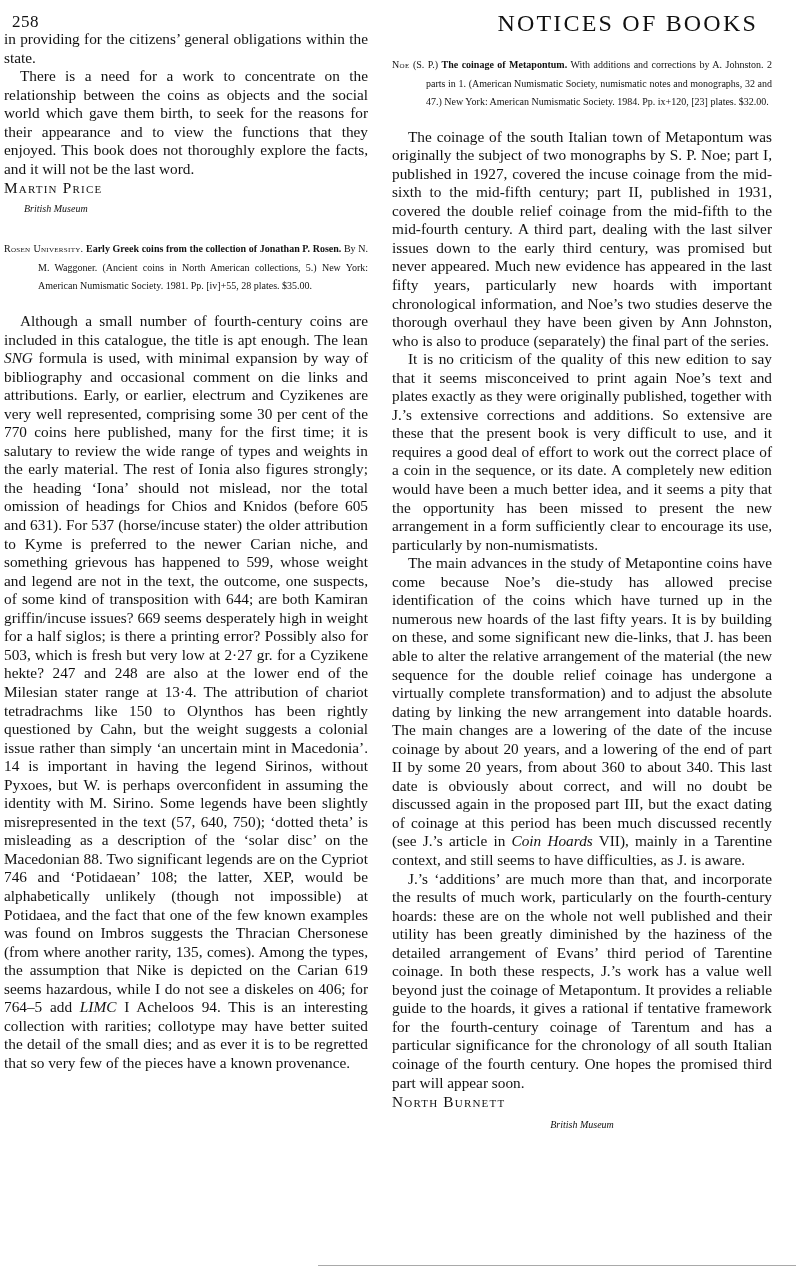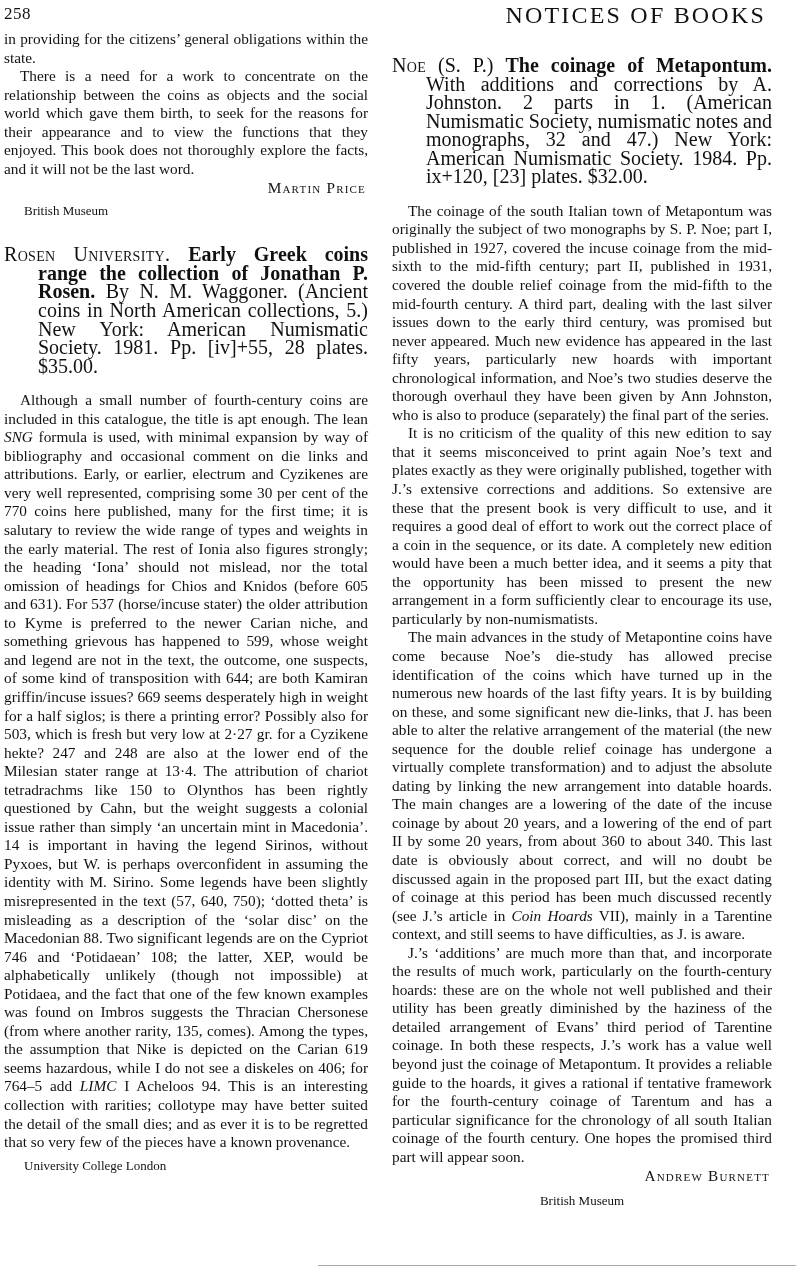--- a/index.html
+++ b/index.html
@@ -13,21 +13,21 @@
     font-family: "Liberation Serif", "DejaVu Serif", serif;
     color: #111111;
     position: relative;
     overflow: hidden;
   }
   .page {
     position: relative;
     width: 800px;
     height: 1272px;
     box-sizing: border-box;
-    padding: 0;
+    padding: 8px;
   }
   
   .running-head {
     position: relative;
     height: 30px;
     padding: 0 6px 0 4px;
   }
   .folio {
     position: absolute;
     left: 4px;
@@ -65,47 +65,48 @@
     text-align: justify;
     text-justify: inter-word;
     hyphens: manual;
   }
   p.indent { text-indent: 16px; }
   p.noindent { text-indent: 0; }
 
   
   .entry {
     margin-top: 26px;
-    font-size: 20px;
+    font-size: 10px;
     line-height: 18.55px;
     text-align: justify;
     padding-left: 34px;
     text-indent: -34px;
   }
   .entry .sc {
     font-variant: small-caps;
     letter-spacing: 0.3px;
   }
   .entry .title {
     font-weight: bold;
   }
   .gap-after-entry { height: 16px; }
 
   i, .ital { }
 
   .byline {
-    text-align: right;
+    text-align: left;
     font-variant: small-caps;
     font-size: 15.3px;
     letter-spacing: 1.2px;
     margin-top: 1px;
     padding-right: 2px;
   }
   .affiliation {
-    font-size: 13px;
+    font-style: italic;
+    font-size: 10px;
     margin-top: 6px;
     padding-left: 20px;
   }
   .affiliation.center-ish {
     padding-left: 0;
     text-align: center;
     margin-top: 8px;
   }
   .bottom-rule {
     position: absolute;
@@ -134,30 +135,29 @@
       <p class="noindent">in providing for the citizens’ general obligations within the state.</p>
 
       <p class="indent">There is a need for a work to concentrate on the relationship between the coins as objects and the social world which gave them birth, to seek for the reasons for their appearance and to view the functions that they enjoyed. This book does not thoroughly explore the facts, and it will not be the last word.</p>
 
       <div class="byline">Martin Price</div>
 
       <div class="affiliation">British Museum</div>
 
       <div class="entry">
         <span class="sc">Rosen University.</span>
-        <span class="title">Early Greek coins range the collection of Jonathan P. Rosen.</span>
+        <span class="title">Early Greek coins from the collection of Jonathan P. Rosen.</span>
         <span>By N. M. Waggoner. (Ancient coins in North American collections, 5.) New York: American Numismatic Society. 1981. Pp. [iv]+55, 28 plates. $35.00.</span>
       </div>
 
       <div class="gap-after-entry"></div>
 
       <p class="indent"><span>Although a small number of fourth-century coins are included in this catalogue, the title is apt enough. The lean </span><i>SNG</i><span> formula is used, with minimal expansion by way of bibliography and occasional comment on die links and attributions. Early, or earlier, electrum and Cyzikenes are very well represented, comprising some 30 per cent of the 770 coins here published, many for the first time; it is salutary to review the wide range of types and weights in the early material. The rest of Ionia also figures strongly; the heading ‘Iona’ should not mislead, nor the total omission of headings for Chios and Knidos (before 605 and 631). For 537 (horse/incuse stater) the older attribution to Kyme is preferred to the newer Carian niche, and something grievous has happened to 599, whose weight and legend are not in the text, the outcome, one suspects, of some kind of transposition with 644; are both Kamiran griffin/incuse issues? 669 seems desperately high in weight for a half siglos; is there a printing error? Possibly also for 503, which is fresh but very low at 2·27 gr. for a Cyzikene hekte? 247 and 248 are also at the lower end of the Milesian stater range at 13·4. The attribution of chariot tetradrachms like 150 to Olynthos has been rightly questioned by Cahn, but the weight suggests a colonial issue rather than simply ‘an uncertain mint in Macedonia’. 14 is important in having the legend Sirinos, without Pyxoes, but W. is perhaps overconfident in assuming the identity with M. Sirino. Some legends have been slightly misrepresented in the text (57, 640, 750); ‘dotted theta’ is misleading as a description of the ‘solar disc’ on the Macedonian 88. Two significant legends are on the Cypriot 746 and ‘Potidaean’ 108; the latter, XEP, would be alphabetically unlikely (though not impossible) at Potidaea, and the fact that one of the few known examples was found on Imbros suggests the Thracian Chersonese (from where another rarity, 135, comes). Among the types, the assumption that Nike is depicted on the Carian 619 seems hazardous, while I do not see a diskeles on 406; for 764–5 add </span><i>LIMC</i><span> I Acheloos 94. This is an interesting collection with rarities; collotype may have better suited the detail of the small dies; and as ever it is to be regretted that so very few of the pieces have a known provenance.</span></p>
 
 
-      <div class="affiliation">University College London</div>
     </div>
 
     <div class="col right">
 
       <div class="entry">
         <span class="sc">Noe</span>
         <span>(S. P.)</span>
         <span class="title">The coinage of Metapontum.</span>
         <span>With additions and corrections by A. Johnston. 2 parts in 1. (American Numismatic Society, numismatic notes and monographs, 32 and 47.) New York: American Numismatic Society. 1984. Pp. ix+120, [23] plates. $32.00.</span>
       </div>
@@ -165,21 +165,21 @@
       <div class="gap-after-entry"></div>
 
       <p class="indent">The coinage of the south Italian town of Metapontum was originally the subject of two monographs by S. P. Noe; part I, published in 1927, covered the incuse coinage from the mid-sixth to the mid-fifth century; part II, published in 1931, covered the double relief coinage from the mid-fifth to the mid-fourth century. A third part, dealing with the last silver issues down to the early third century, was promised but never appeared. Much new evidence has appeared in the last fifty years, particularly new hoards with important chronological information, and Noe’s two studies deserve the thorough overhaul they have been given by Ann Johnston, who is also to produce (separately) the final part of the series.</p>
 
       <p class="indent">It is no criticism of the quality of this new edition to say that it seems misconceived to print again Noe’s text and plates exactly as they were originally published, together with J.’s extensive corrections and additions. So extensive are these that the present book is very difficult to use, and it requires a good deal of effort to work out the correct place of a coin in the sequence, or its date. A completely new edition would have been a much better idea, and it seems a pity that the opportunity has been missed to present the new arrangement in a form sufficiently clear to encourage its use, particularly by non-numismatists.</p>
 
       <p class="indent"><span>The main advances in the study of Metapontine coins have come because Noe’s die-study has allowed precise identification of the coins which have turned up in the numerous new hoards of the last fifty years. It is by building on these, and some significant new die-links, that J. has been able to alter the relative arrangement of the material (the new sequence for the double relief coinage has undergone a virtually complete transformation) and to adjust the absolute dating by linking the new arrangement into datable hoards. The main changes are a lowering of the date of the incuse coinage by about 20 years, and a lowering of the end of part II by some 20 years, from about 360 to about 340. This last date is obviously about correct, and will no doubt be discussed again in the proposed part III, but the exact dating of coinage at this period has been much discussed recently (see J.’s article in </span><i>Coin Hoards</i><span> VII), mainly in a Tarentine context, and still seems to have difficulties, as J. is aware.</span></p>
 
       <p class="indent">J.’s ‘additions’ are much more than that, and incorporate the results of much work, particularly on the fourth-century hoards: these are on the whole not well published and their utility has been greatly diminished by the haziness of the detailed arrangement of Evans’ third period of Tarentine coinage. In both these respects, J.’s work has a value well beyond just the coinage of Metapontum. It provides a reliable guide to the hoards, it gives a rational if tentative framework for the fourth-century coinage of Tarentum and has a particular significance for the chronology of all south Italian coinage of the fourth century. One hopes the promised third part will appear soon.</p>
 
-      <div class="byline">Andrew Burnett</div>
+      <div class="byline">North Burnett</div>
 
       <div class="affiliation center-ish">British Museum</div>
     </div>
 
   </div>
 
   <div class="bottom-rule"></div>
 </div>
 
 </body></html>

